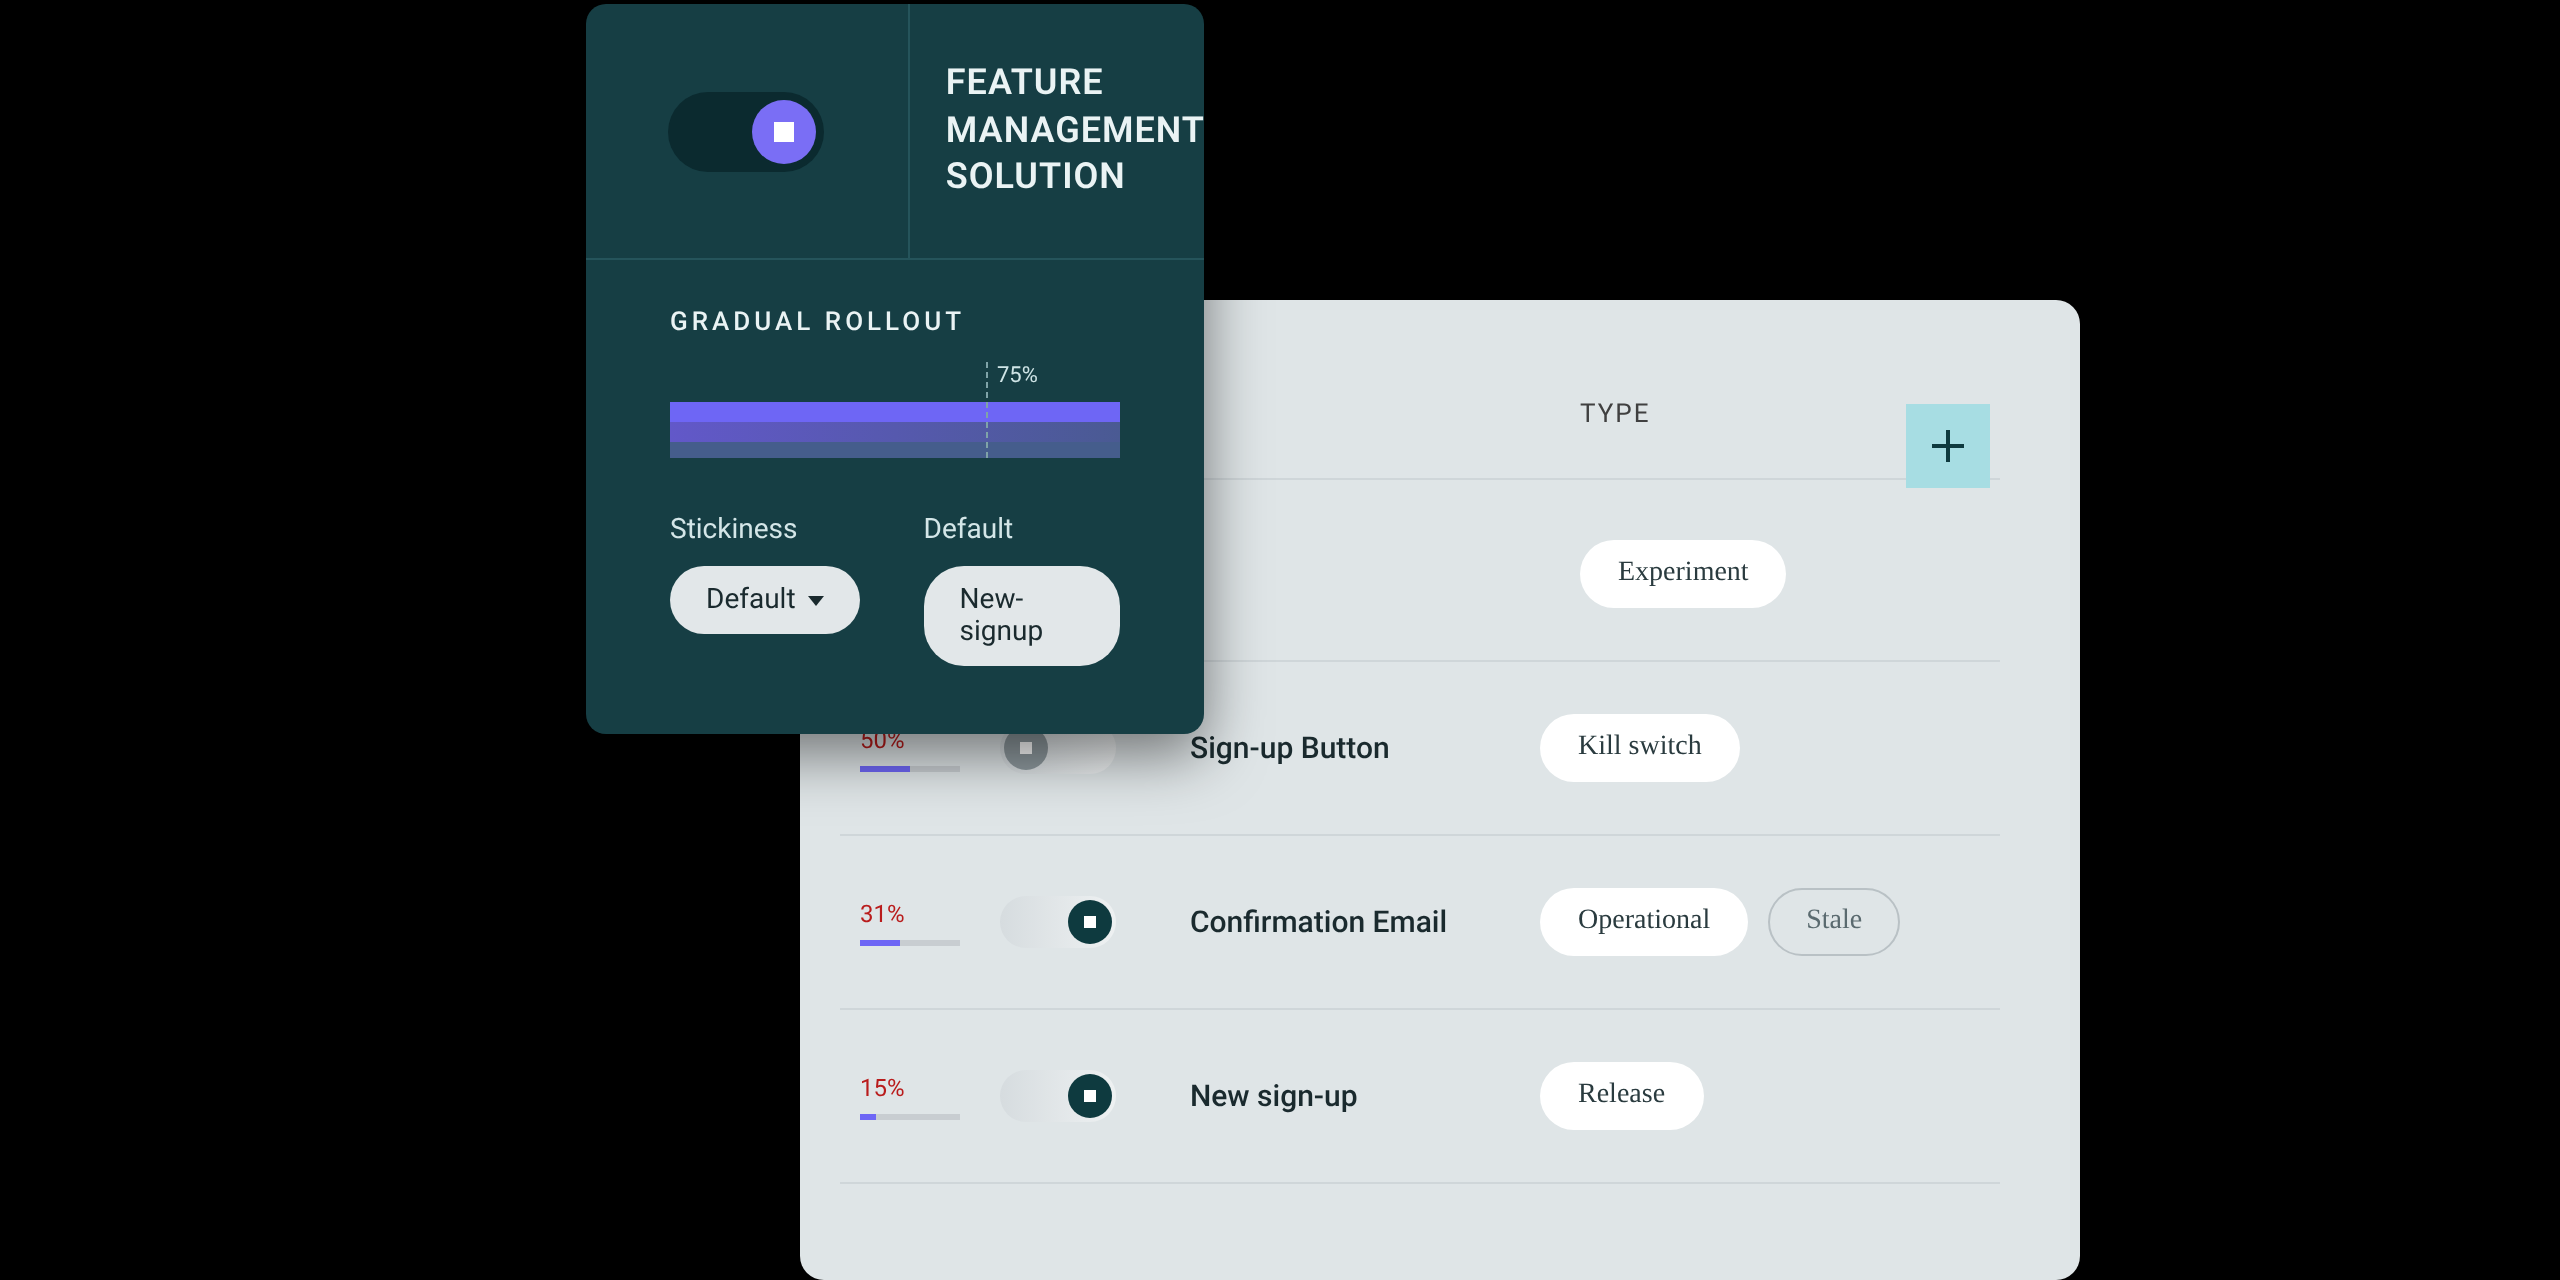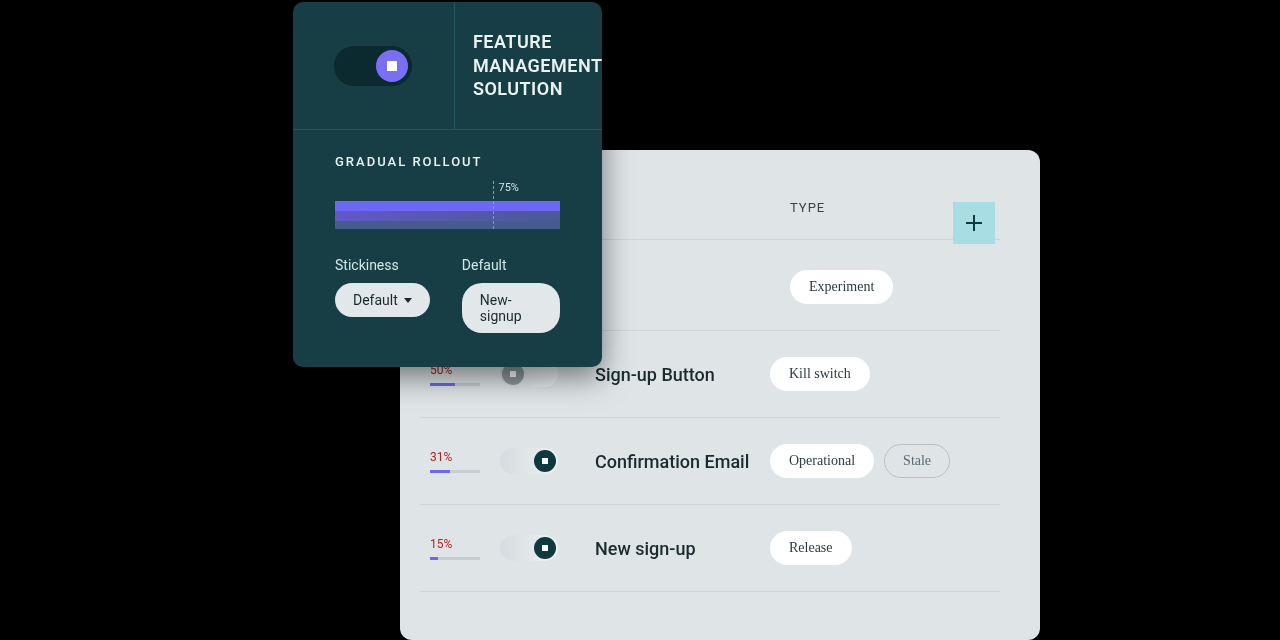--- a/index.html
+++ b/index.html
@@ -95,21 +95,21 @@
     background: #8e999e;
     display:flex;align-items:center;justify-content:center;
   }
   .toggle .knob::after{
     content:"";
     width:6px;height:6px;background:#fff;
   }
   .toggle.off .knob { background:#8e999e; }
   .name-col {
     width: 175px;
-    font-size: 18px;
+    font-size: 15px;
     color: #1a2a2e;
     font-weight: 500;
   }
   .tags-col { display:flex; gap:10px;font-family:Liberation Serif, serif; }
   .tag {
     padding: 8px 18px;
     border-radius: 20px;
     font-size: 14px;
     color: #2a3b3f;
     border: 1px solid transparent;

